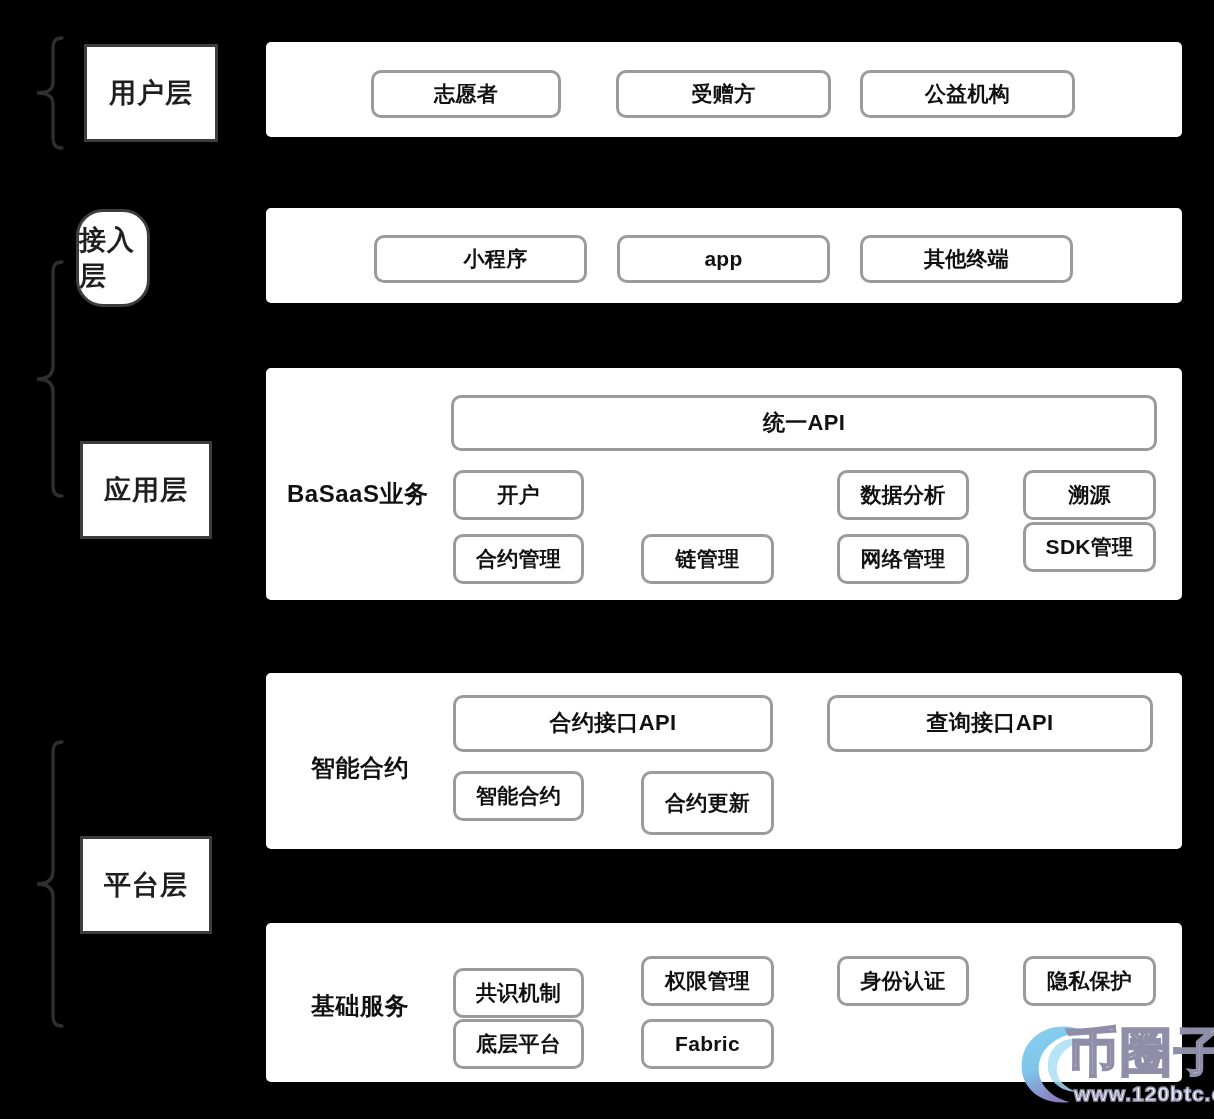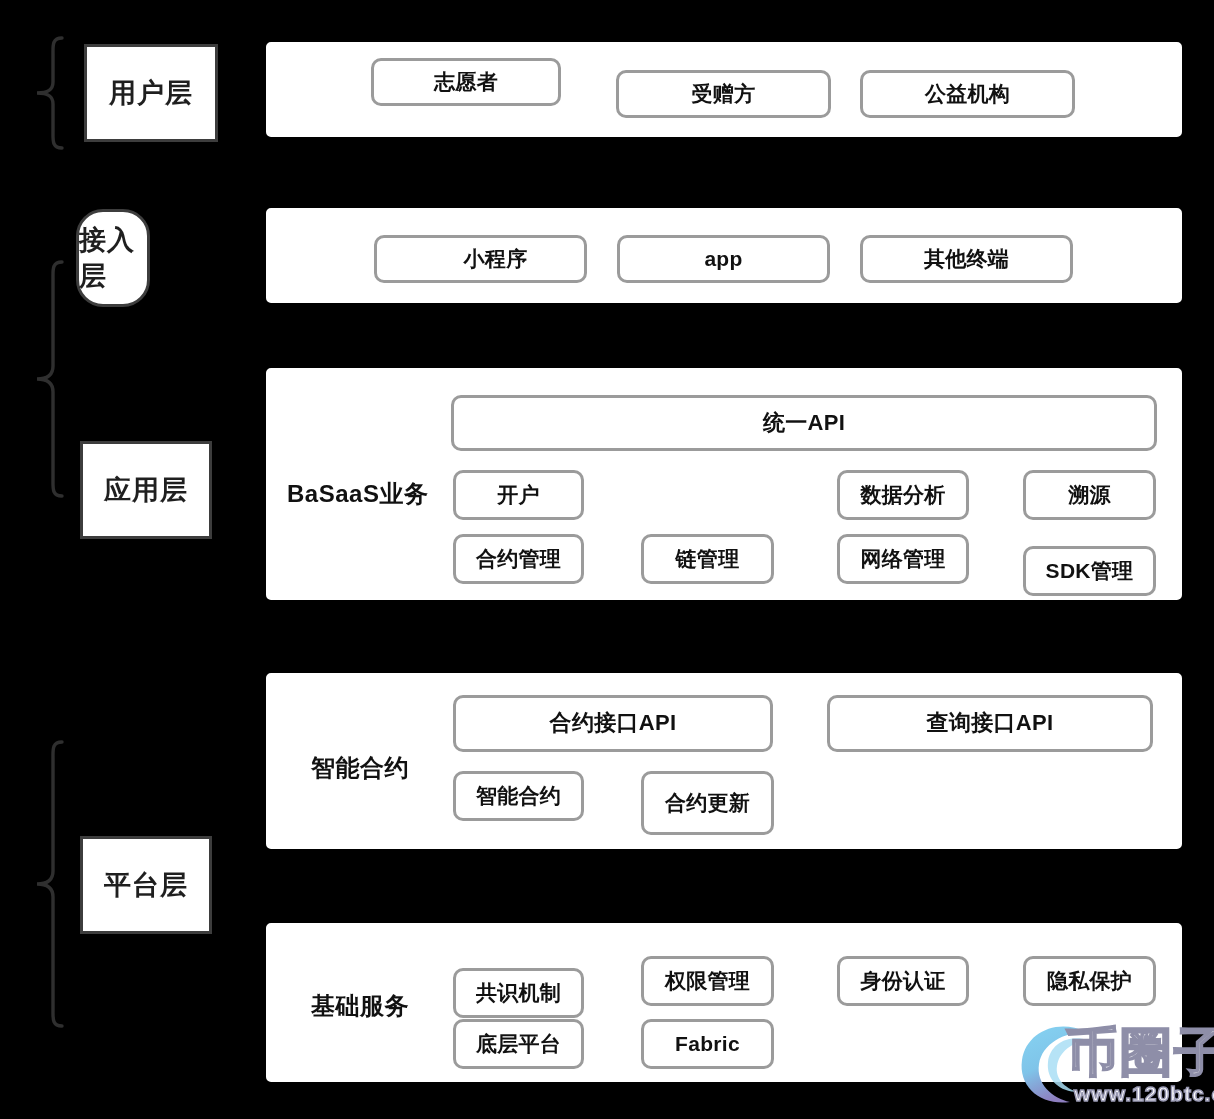--- a/index.html
+++ b/index.html
@@ -146,21 +146,21 @@
 
   <div class="layer-label" style="left:80px; top:441px; width:132px; height:98px;">
     <span>应用层</span>
   </div>
 
   <div class="layer-label" style="left:80px; top:836px; width:132px; height:98px;">
     <span>平台层</span>
   </div>
 
   <div class="panel" style="left:262px; top:38px; width:924px; height:103px;">
-    <div class="chip" style="left:105px; top:16px; width:190px; height:48px;">
+    <div class="chip" style="left:105px; top:28px; width:190px; height:48px;">
       <span>志愿者</span>
     </div>
     <div class="chip" style="left:350px; top:28px; width:215px; height:48px;">
       <span>受赠方</span>
     </div>
     <div class="chip" style="left:594px; top:28px; width:215px; height:48px;">
       <span>公益机构</span>
     </div>
   </div>
 
@@ -198,21 +198,21 @@
 
     <div class="chip" style="left:187px; top:166px; width:131px; height:50px;">
       <span>合约管理</span>
     </div>
     <div class="chip" style="left:375px; top:166px; width:133px; height:50px;">
       <span>链管理</span>
     </div>
     <div class="chip" style="left:571px; top:166px; width:132px; height:50px;">
       <span>网络管理</span>
     </div>
-    <div class="chip" style="left:757px; top:178px; width:133px; height:50px;">
+    <div class="chip" style="left:757px; top:154px; width:133px; height:50px;">
       <span>SDK管理</span>
     </div>
   </div>
 
   <div class="panel" style="left:262px; top:669px; width:924px; height:184px;">
 
     <div class="panel-caption" style="left:45px; top:79px;">
       <span>智能合约</span>
     </div>
 

